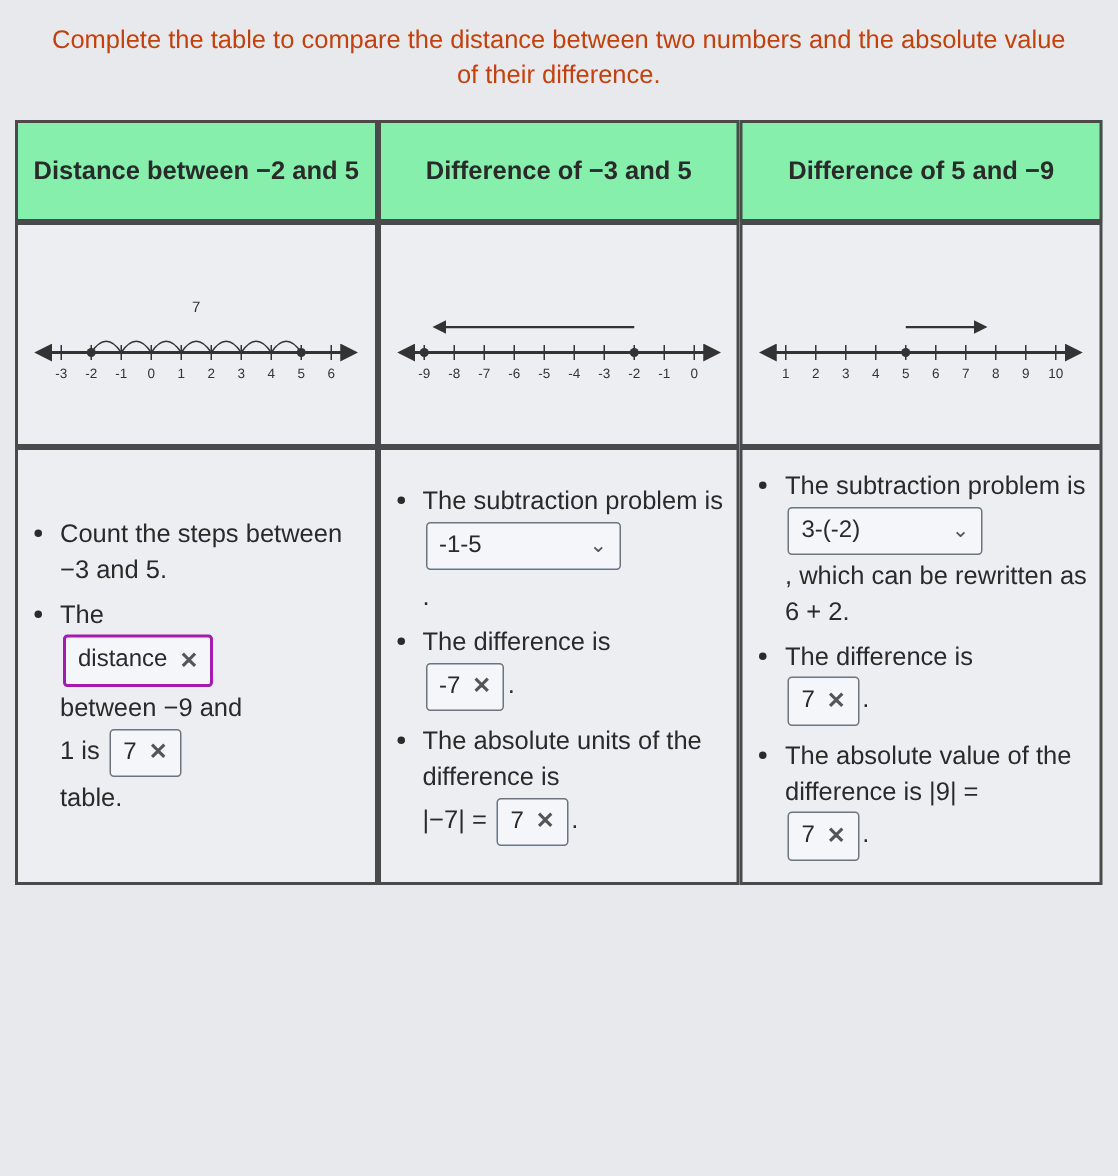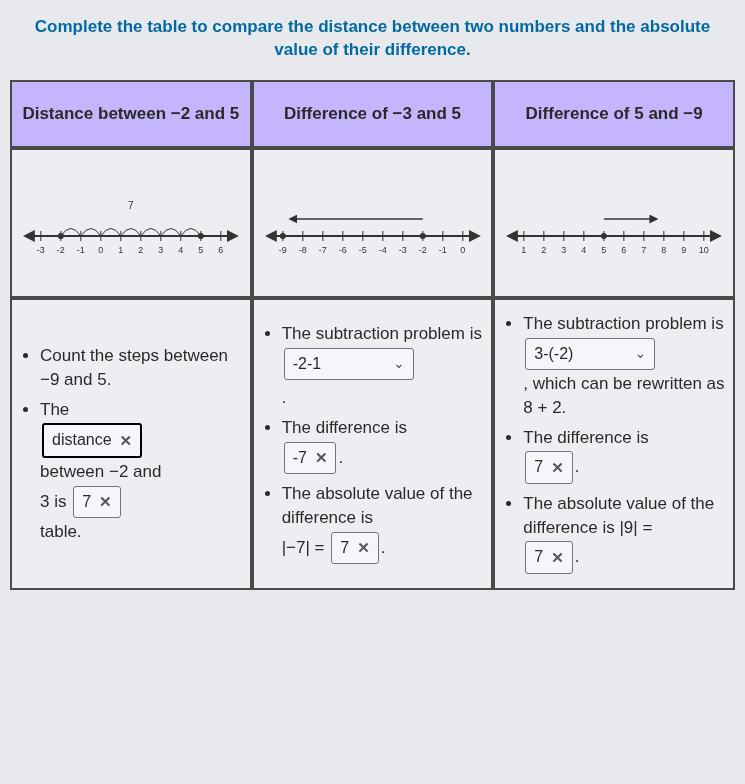--- a/index.html
+++ b/index.html
@@ -5,41 +5,41 @@
   * { box-sizing: border-box; }
   body {
     margin: 0;
     padding: 10px;
     font-family: sans-serif;
     background: #e8e9ec;
     width: 745px;
     color: #2a2a2a;
   }
   .title {
-    font-weight: 700;
+    font-weight: 400;
     font-size: 17px;
     text-align: center;
     margin: 6px 20px 18px;
     line-height: 1.35;
-    color: #0369a1;
+    color: #c2410c;
   }
   table.main {
     border-collapse: separate;
     border-spacing: 0;
     width: 100%;
     table-layout: fixed;
   }
   table.main td, table.main th {
     border: 2px solid #4a4a4a;
     vertical-align: middle;
     background: #eceef1;
     padding: 6px;
   }
   table.main th {
-    background: #c4b5fd;
+    background: #86efac;
     font-weight: 600;
     font-size: 17px;
     text-align: center;
     padding: 22px 6px;
     color: #2a2a2a;
   }
   .nlcell { height: 150px; text-align: center; }
   svg.numline { width: 100%; height: 80px; }
   .content-cell { font-size: 17px; padding: 14px 10px; }
   .content-cell ul { list-style: disc; margin: 0; padding-left: 22px; }
@@ -47,21 +47,21 @@
   .ans-box {
     display: inline-flex;
     align-items: center;
     border: 1px solid #6b7480;
     border-radius: 3px;
     background: #f4f6f9;
     padding: 4px 8px;
     margin: 2px 2px;
     font-size: 16px;
   }
-  .ans-box.selected { border: 2px solid #000000; }
+  .ans-box.selected { border: 2px solid #a21caf; }
   .ans-box .val { margin-right: 8px; }
   .x-mark { color: #555; font-weight: bold; font-size: 15px; }
   .chev { color: #555; font-size: 14px; margin-left: 10px; }
   .sel-wide { min-width: 130px; justify-content: space-between; }
 </style>
 </head>
 <body>
 
 <div class="title">Complete the table to compare the distance between two numbers and the absolute value of their difference.</div>
 
@@ -229,75 +229,75 @@
         </g>
         <circle cx="100" cy="55" r="3" fill="#333"></circle>
         <line x1="100" y1="38" x2="150" y2="38" stroke="#333" stroke-width="1.5" marker-end="url(#ah1)"></line>
       </svg>
     </td>
   </tr>
   <tr>
 
     <td class="content-cell">
       <ul>
-        <li>Count the steps between −9 and 5.</li>
+        <li>Count the steps between −3 and 5.</li>
         <li>
           <span>The</span><br>
           <span class="ans-box selected">
             <span class="val">distance</span>
             <span class="x-mark">✕</span>
           </span><br>
-          <span>between −2 and</span><br>
-          <span>3 is</span>
+          <span>between −9 and</span><br>
+          <span>1 is</span>
           <span class="ans-box">
             <span class="val">7</span>
             <span class="x-mark">✕</span>
           </span><br>
           <span>table.</span>
         </li>
       </ul>
     </td>
 
     <td class="content-cell">
       <ul>
         <li>
           <span>The subtraction problem is</span><br>
           <span class="ans-box sel-wide">
-            <span class="val">-2-1</span>
+            <span class="val">-1-5</span>
             <span class="chev">⌄</span>
           </span>
           <div style="height:4px"></div>.
         </li>
         <li>
           <span>The difference is</span><br>
           <span class="ans-box">
             <span class="val">-7</span>
             <span class="x-mark">✕</span>
           </span>.
         </li>
         <li>
-          <span>The absolute value of the difference is</span><br>
+          <span>The absolute units of the difference is</span><br>
           <span>|−7| =</span>
           <span class="ans-box">
             <span class="val">7</span>
             <span class="x-mark">✕</span>
           </span>.
         </li>
       </ul>
     </td>
 
     <td class="content-cell">
       <ul>
         <li>
           <span>The subtraction problem is</span><br>
           <span class="ans-box sel-wide">
             <span class="val">3-(-2)</span>
             <span class="chev">⌄</span>
           </span><br>
-          <span>, which can be rewritten as 8 + 2.</span>
+          <span>, which can be rewritten as 6 + 2.</span>
         </li>
         <li>
           <span>The difference is</span><br>
           <span class="ans-box">
             <span class="val">7</span>
             <span class="x-mark">✕</span>
           </span>.
         </li>
         <li>
           <span>The absolute value of the difference is |9| =</span><br>

